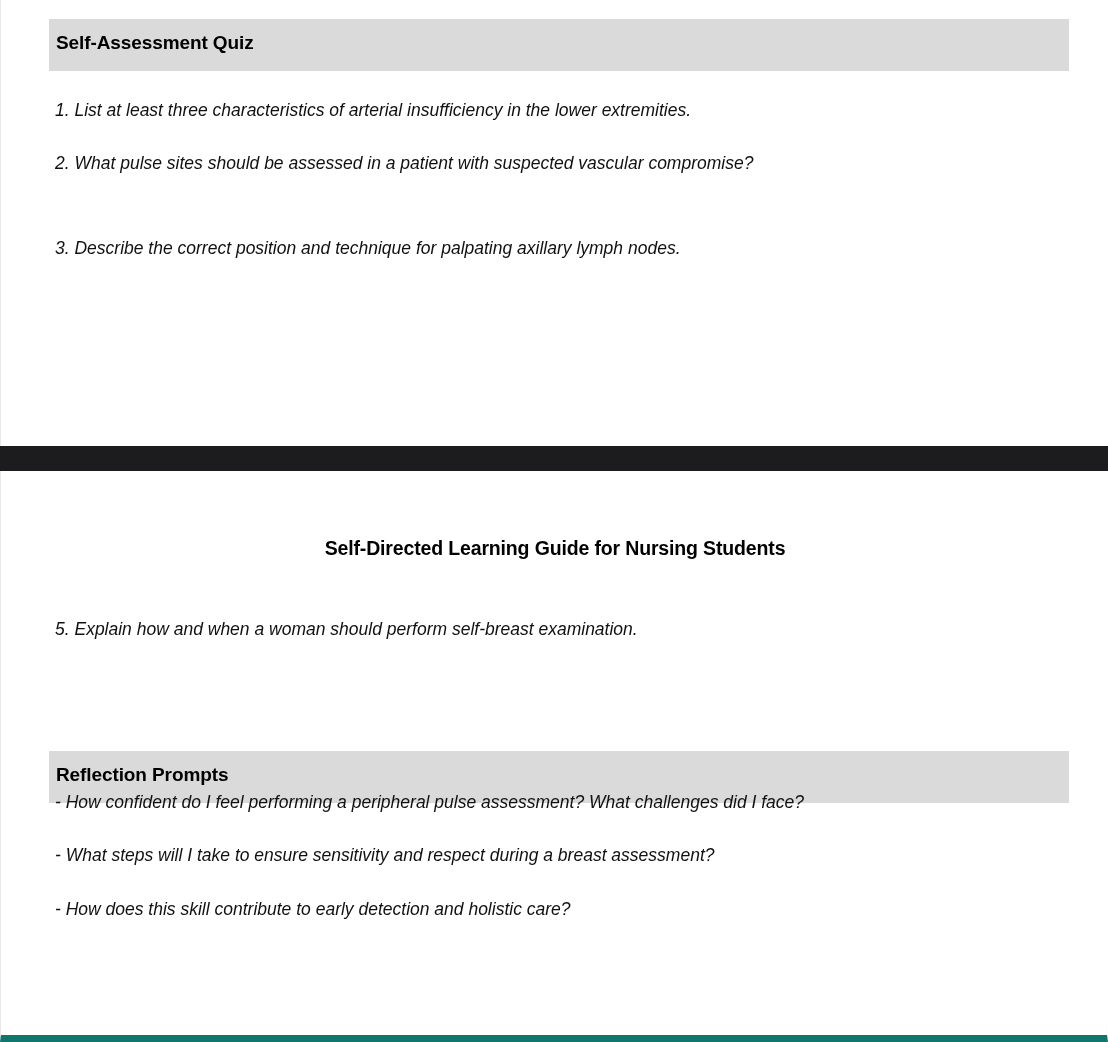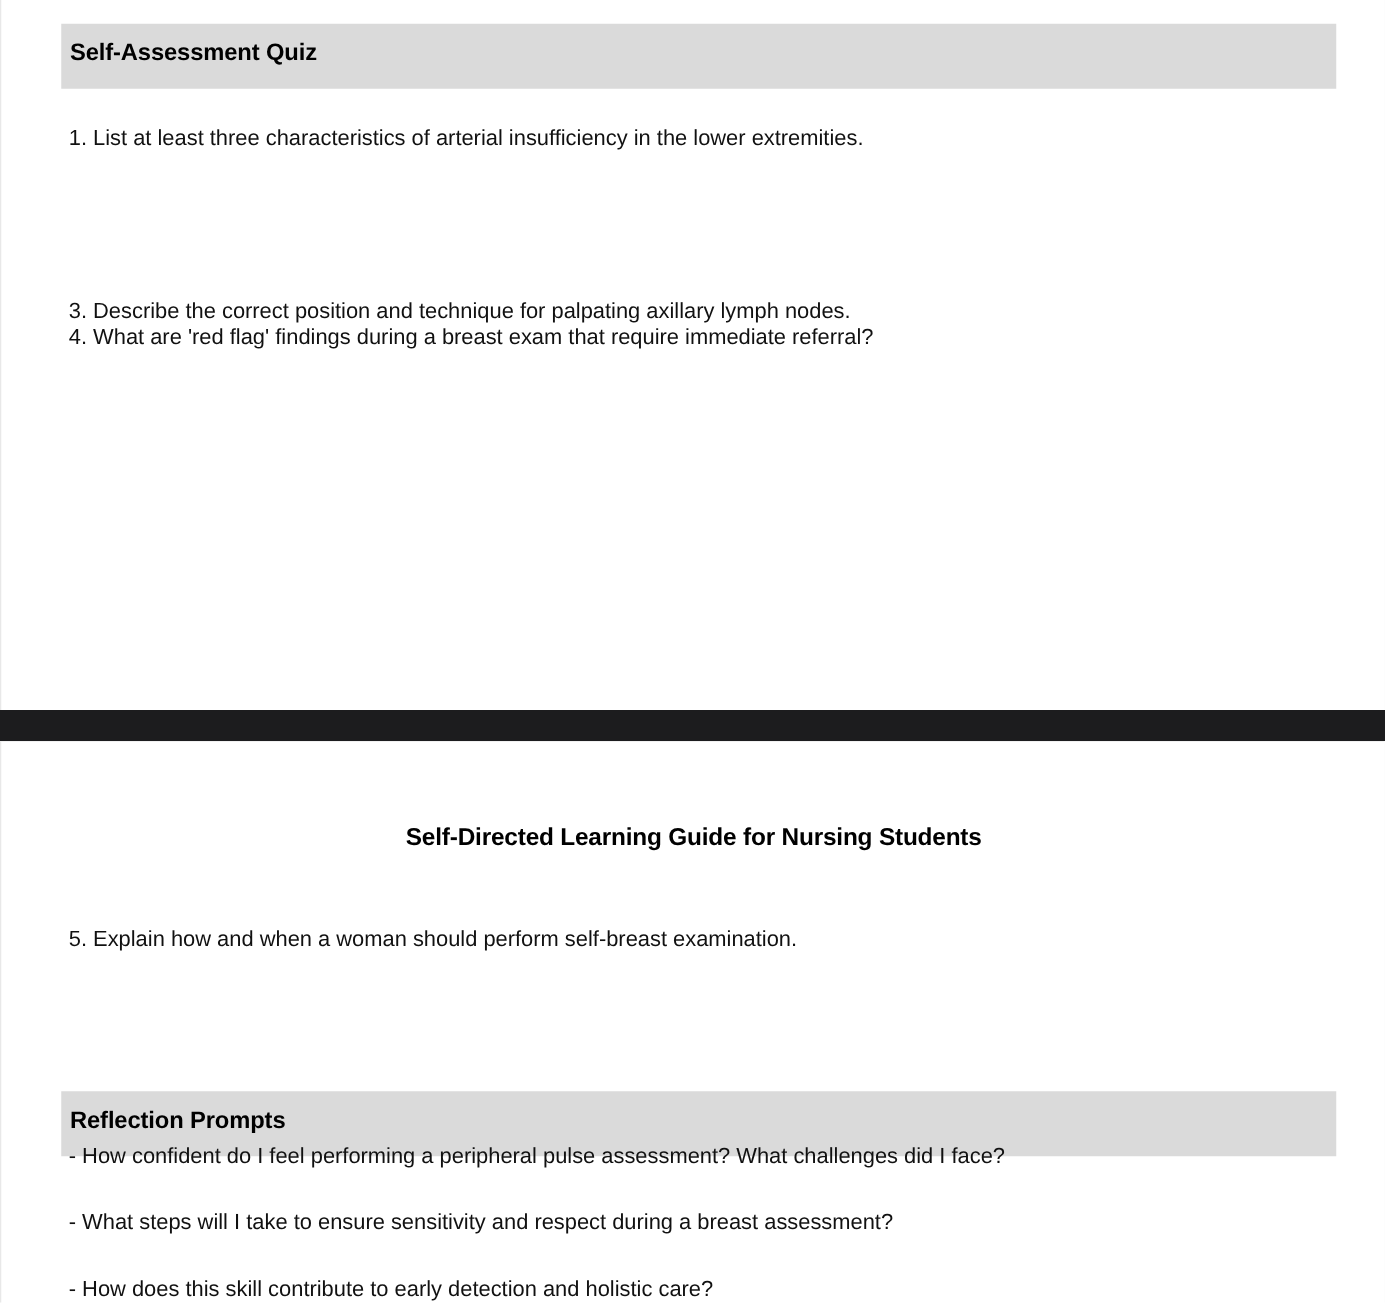--- a/index.html
+++ b/index.html
@@ -24,25 +24,25 @@
   
   .page {
     position: relative;
     background: #ffffff;
     border-left: 1px solid #e8e8e8;
     border-right: 1px solid #fdfdfd;
     box-sizing: border-box;
     width: 1108px;
   }
   .page-one {
-    height: 568px;
+    height: 446px;
   }
   .page-two {
     height: 571px;
-    border-bottom: 3px solid #0f766e;
+    border-bottom: 7px solid #0f766e;
   }
   
   .page-gap {
     width: 1108px;
     height: 25px;
     background: #1c1c1e;
   }
   
   .section-bar {
     position: absolute;
@@ -63,20 +63,21 @@
     white-space: nowrap;
   }
   
   .line {
     position: absolute;
     left: 54px;
     font-size: 17.5px;
     line-height: 22px;
     color: #111111;
     white-space: nowrap;
+    font-style: italic;
   }
   
   .doc-title {
     position: absolute;
     left: 0;
     width: 1108px;
     text-align: center;
     font-size: 19.5px;
     font-weight: bold;
     letter-spacing: -0.15px;
@@ -89,24 +90,24 @@
 <div class="viewer">
 
   <div class="page page-one">
 
     <div class="section-bar" style="top:19px;">
       <div class="section-title">Self-Assessment Quiz</div>
     </div>
 
     <div class="line" style="top:99px;">1. List at least three characteristics of arterial insufficiency in the lower extremities.</div>
 
+    <div class="line" style="top:152px;">2. What pulse sites should be assessed in a patient with suspected vascular compromise?</div>
 
     <div class="line" style="top:205px;margin-top:32px;">3. Describe the correct position and technique for palpating axillary lymph nodes.</div>
 
-    <div class="line" style="top:258px;">4. What are 'red flag' findings during a breast exam that require immediate referral?</div>
 
   </div>
 
   <div class="page-gap"></div>
 
   <div class="page page-two">
 
     <div class="doc-title" style="top:66px;">Self-Directed Learning Guide for Nursing Students</div>
 
     <div class="line" style="top:147px;">5. Explain how and when a woman should perform self-breast examination.</div>

